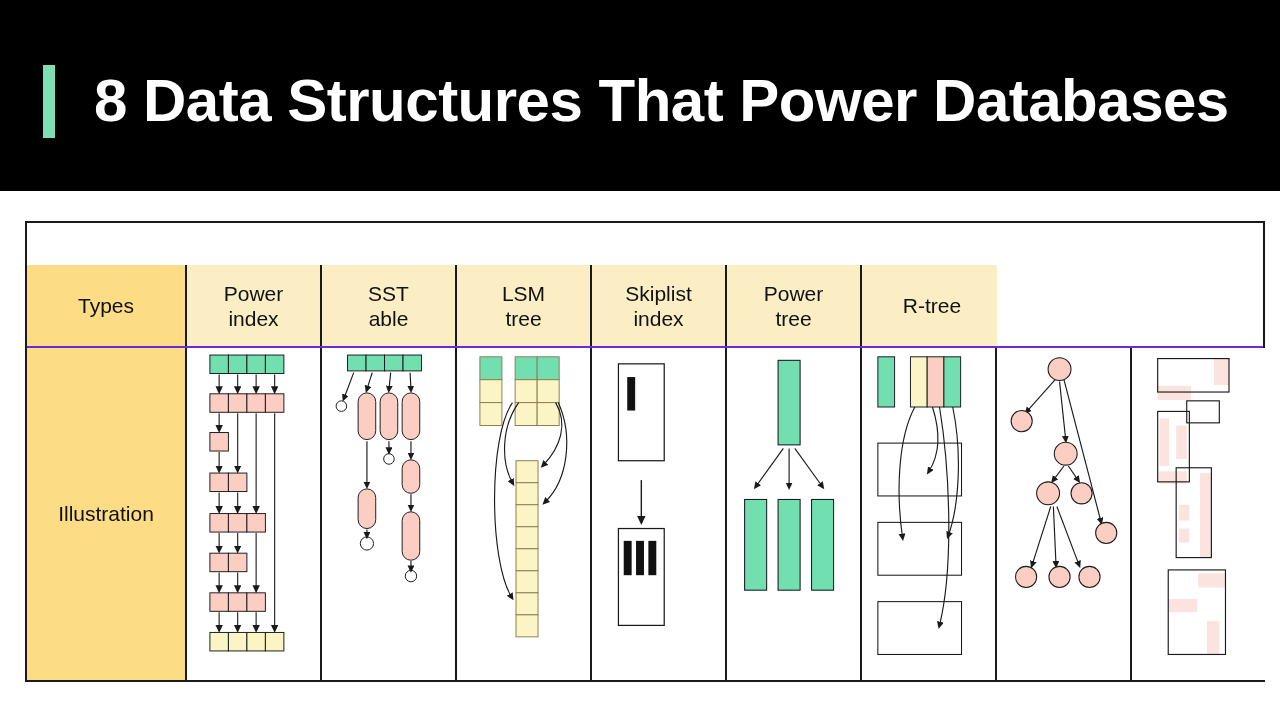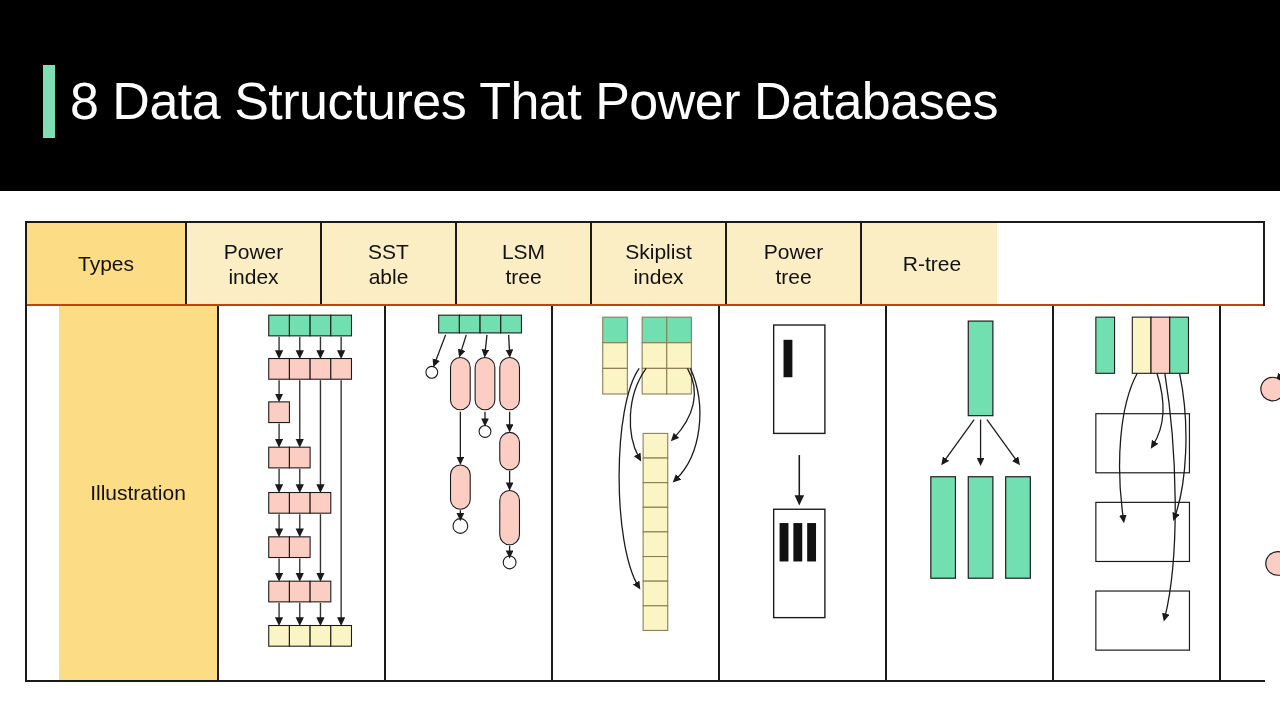--- a/index.html
+++ b/index.html
@@ -14,41 +14,42 @@
   
   .banner{
     position:absolute;left:0;top:0;width:1280px;height:191px;
     background:#000000;
   }
   .accent-bar{
     position:absolute;left:43px;top:65px;width:12px;height:73px;
     background:#7fdfb4;
   }
   .title{
-    position:absolute;left:70px;top:63px;
+    position:absolute;left:94px;top:63px;
     color:#ffffff;
-    font-size:52px;
-    font-weight:normal;
+    font-size:60px;
+    font-weight:bold;
     letter-spacing:-0.5px;
     white-space:nowrap;
     line-height:76px;
   }
 
   
   .table{
     position:absolute;left:25px;top:221px;
     width:1240px;height:461px;
     border:2px solid #1a1a1a;
     box-sizing:border-box;
     display:flex;
     flex-direction:column;
   }
   .hdr-row{
     display:flex;height:81px;flex:none;
-    border-bottom:2px solid #c2410c;
+    border-bottom:2px solid #6d28d9;
+    margin-top:42px;
   }
   .body-row{display:flex;flex:1 1 auto;min-height:0;}
 
   .hdr-cell{
     box-sizing:border-box;
     border-right:2px solid #1a1a1a;
     background:#fbeec4;
     display:flex;align-items:center;justify-content:center;
     text-align:center;
     font-size:21px;color:#111;
@@ -57,21 +58,20 @@
   }
   .hdr-cell.first{background:#fcdc85;}
   .hdr-cell:last-child{border-right:none;padding-left:8px;}
 
   .body-cell{
     box-sizing:border-box;
     border-right:2px solid #1a1a1a;
     background:#ffffff;
     position:relative;
     overflow:hidden;
-    margin-left:32px;
   }
   .body-cell.first{
     background:#fcdc85;
     display:flex;align-items:center;justify-content:center;
     font-size:21px;color:#111;
   }
   .body-cell:last-child{border-right:none;}
 
   .col-types{width:160px;flex:none;}
   .col-ill{width:135px;flex:none;}

